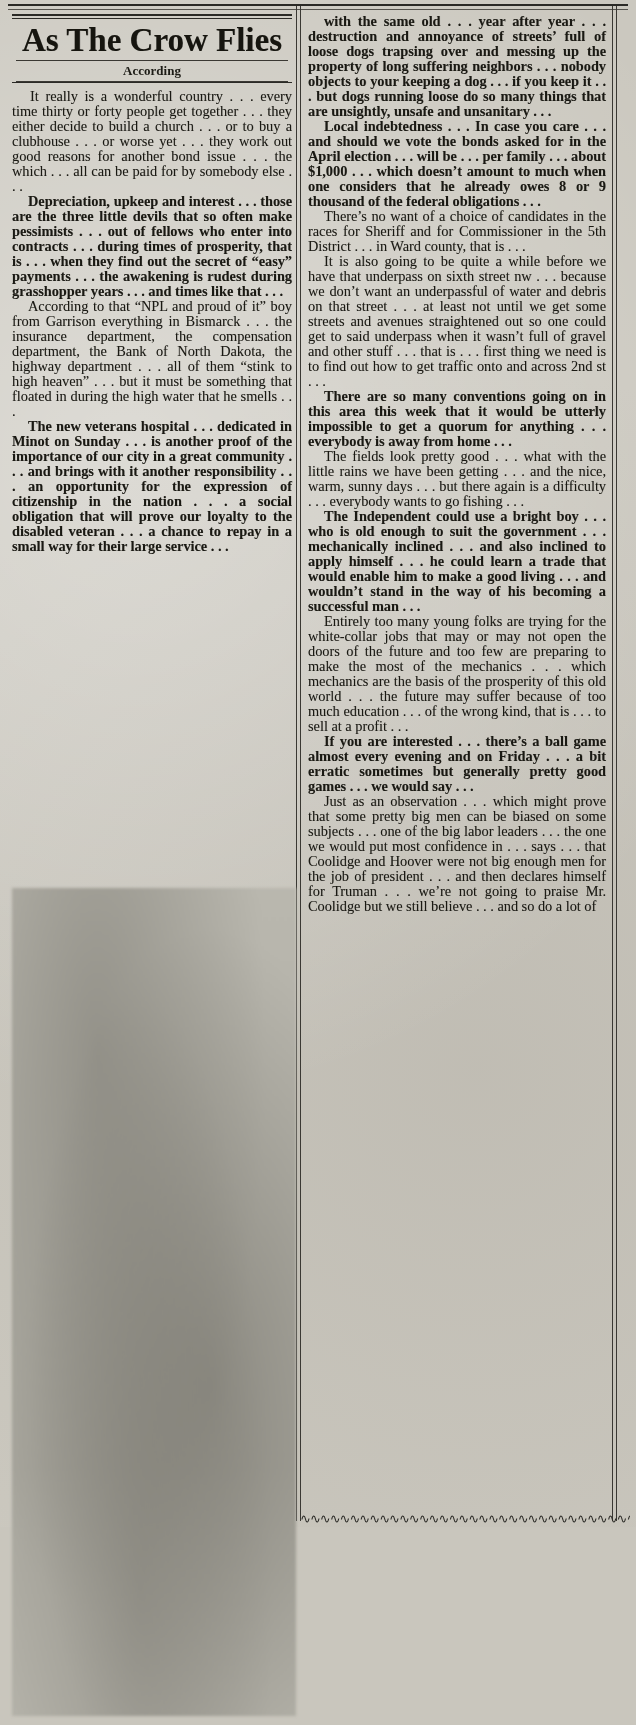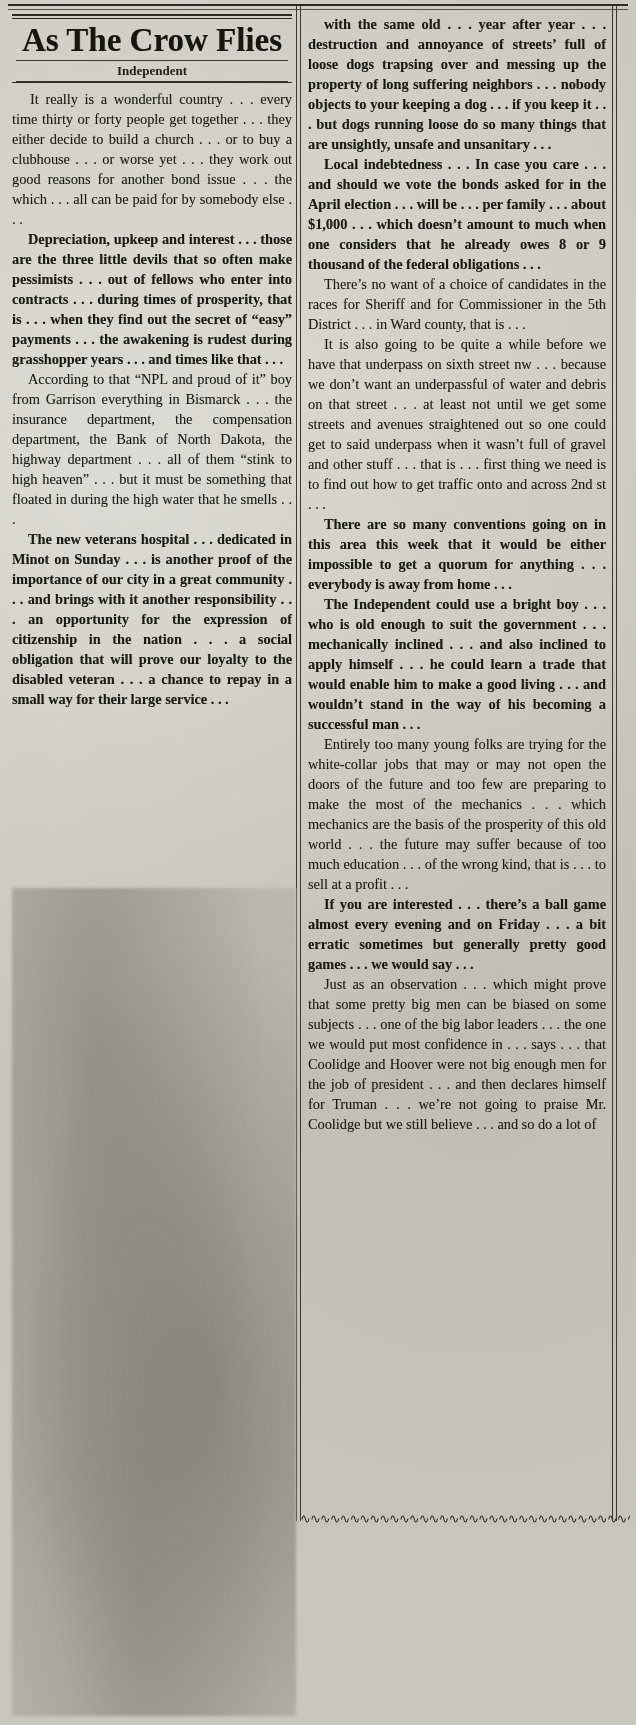--- a/index.html
+++ b/index.html
@@ -102,21 +102,21 @@
     font-size: 13px;
     line-height: 15px;
     text-align: center;
     color: #1d1c16;
     padding-bottom: 3px;
     border-bottom: 1px solid #3a3833;
   }
   p.para {
     font-family: "Liberation Serif", serif;
     font-size: 14.3px;
-    line-height: 20px;
+    line-height: 15px;
     color: #1a1913;
     margin: 0 0 0 0;
     text-align: justify;
     text-indent: 16px;
     text-shadow: 0.3px 0.3px 0 rgba(0,0,0,0.25);
     -webkit-font-smoothing: none;
   }
   p.para.bold {
     font-weight: bold;
   }
@@ -146,36 +146,37 @@
   <div class="col-divider divider-a"></div>
   <div class="col-divider divider-b"></div>
   <div class="col-divider divider-c"></div>
   <div class="col-divider divider-d"></div>
 
   <div class="col col-left">
     <div class="masthead">
       <div class="masthead-rules-top"></div>
       <div class="headline">As The Crow Flies</div>
       <div class="subhead-wrap">
-        <div class="subhead">Independent</div>
+        <div class="subhead">According</div>
       </div>
     </div>
 
     <p class="para first">It really is a wonderful country . . . every time thirty or forty people get together . . . they either decide to build a church . . . or to buy a clubhouse . . . or worse yet . . . they work out good reasons for another bond issue . . . the which . . . all can be paid for by somebody else . . .</p>
     <p class="para bold">Depreciation, upkeep and interest . . . those are the three little devils that so often make pessimists . . . out of fellows who enter into contracts . . . during times of prosperity, that is . . . when they find out the secret of “easy” payments . . . the awakening is rudest during grasshopper years . . . and times like that . . .</p>
     <p class="para">According to that “NPL and proud of it” boy from Garrison everything in Bismarck . . . the insurance department, the compensation department, the Bank of North Dakota, the highway department . . . all of them “stink to high heaven” . . . but it must be something that floated in during the high water that he smells . . .</p>
     <p class="para bold">The new veterans hospital . . . dedicated in Minot on Sunday . . . is another proof of the importance of our city in a great community . . . and brings with it another responsibility . . . an opportunity for the expression of citizenship in the nation . . . a social obligation that will prove our loyalty to the disabled veteran . . . a chance to repay in a small way for their large service . . .</p>
   </div>
 
   <div class="col col-right">
     <p class="para bold">with the same old . . . year after year . . . destruction and annoyance of streets’ full of loose dogs trapsing over and messing up the property of long suffering neighbors . . . nobody objects to your keeping a dog . . . if you keep it . . . but dogs running loose do so many things that are unsightly, unsafe and unsanitary . . .</p>
     <p class="para bold">Local indebtedness . . . In case you care . . . and should we vote the bonds asked for in the April election . . . will be . . . per family . . . about $1,000 . . . which doesn’t amount to much when one considers that he already owes 8 or 9 thousand of the federal obligations . . .</p>
     <p class="para">There’s no want of a choice of candidates in the races for Sheriff and for Commissioner in the 5th District . . . in Ward county, that is . . .</p>
     <p class="para">It is also going to be quite a while before we have that underpass on sixth street nw . . . because we don’t want an underpassful of water and debris on that street . . . at least not until we get some streets and avenues straightened out so one could get to said underpass when it wasn’t full of gravel and other stuff . . . that is . . . first thing we need is to find out how to get traffic onto and across 2nd st . . .</p>
-    <p class="para bold">There are so many conventions going on in this area this week that it would be either impossible to get a quorum for anything . . . everybody is away from home . . .</p>
+    <p class="para bold">There are so many conventions going on in this area this week that it would be utterly impossible to get a quorum for anything . . . everybody is away from home . . .</p>
+    <p class="para">The fields look pretty good . . . what with the little rains we have been getting . . . and the nice, warm, sunny days . . . but there again is a difficulty . . . everybody wants to go fishing . . .</p>
     <p class="para bold">The Independent could use a bright boy . . . who is old enough to suit the government . . . mechanically inclined . . . and also inclined to apply himself . . . he could learn a trade that would enable him to make a good living . . . and wouldn’t stand in the way of his becoming a successful man . . .</p>
     <p class="para">Entirely too many young folks are trying for the white-collar jobs that may or may not open the doors of the future and too few are preparing to make the most of the mechanics . . . which mechanics are the basis of the prosperity of this old world . . . the future may suffer because of too much education . . . of the wrong kind, that is . . . to sell at a profit . . .</p>
     <p class="para bold">If you are interested . . . there’s a ball game almost every evening and on Friday . . . a bit erratic sometimes but generally pretty good games . . . we would say . . .</p>
     <p class="para">Just as an observation . . . which might prove that some pretty big men can be biased on some subjects . . . one of the big labor leaders . . . the one we would put most confidence in . . . says . . . that Coolidge and Hoover were not big enough men for the job of president . . . and then declares himself for Truman . . . we’re not going to praise Mr. Coolidge but we still believe . . . and so do a lot of</p>
   </div>
 
   <div class="smudge"></div>
 
   <div class="rule-bottom-wave">∿∿∿∿∿∿∿∿∿∿∿∿∿∿∿∿∿∿∿∿∿∿∿∿∿∿∿∿∿∿∿∿∿∿∿∿∿∿∿∿∿∿∿∿∿∿∿∿∿∿∿∿∿∿∿∿∿∿∿∿∿∿∿∿∿∿∿∿∿∿∿∿</div>
 

